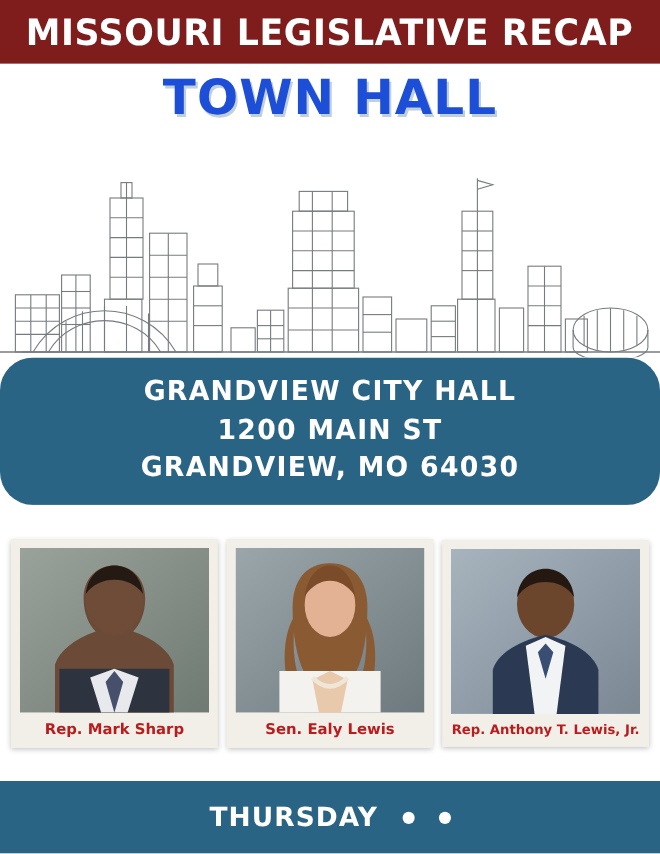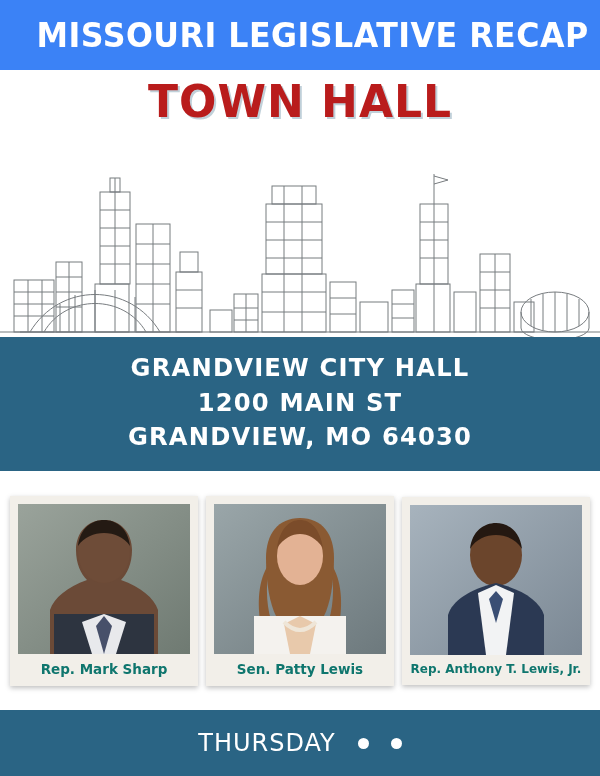--- a/index.html
+++ b/index.html
@@ -12,25 +12,25 @@
   .poster {
     position: relative;
     width: 600px; height: 776px;
     background: #ffffff;
     display: flex;
     flex-direction: column;
   }
 
   
   .header-band {
-    background: #3b82f6;
-    height: 70px;
-    display: flex;
-    align-items: center;
-    justify-content: flex-end;
+    background: #7f1d1d;
+    height: 58px;
+    display: flex;
+    align-items: center;
+    justify-content: center;
   }
   .header-title {
     color: #ffffff;
     font-family: "DejaVu Sans", sans-serif;
     font-weight: 800;
     font-size: 33px;
     letter-spacing: 0.5px;
     text-transform: uppercase;
     transform: scaleX(0.96);
     white-space: nowrap;
@@ -40,21 +40,21 @@
   .subtitle-wrap {
     height: 62px;
     display: flex;
     align-items: center;
     justify-content: center;
     background: #ffffff;
     position: relative;
     z-index: 4;
   }
   .subtitle {
-    color: #b91c1c;
+    color: #1d4ed8;
     font-family: "DejaVu Sans", sans-serif;
     font-weight: 800;
     font-size: 44px;
     letter-spacing: 1px;
     text-transform: uppercase;
     text-shadow: 2px 2px 0 rgba(140,170,185,0.55);
   }
 
   
   .skyline {
@@ -63,20 +63,21 @@
     background: #ffffff;
     overflow: hidden;
   }
   .skyline svg { display: block; width: 600px; height: 205px; }
 
   
   .location-band {
     background: #2a6484;
     padding: 14px 0 16px;
     text-align: center;
+    border-radius: 30px;
   }
   .loc-line {
     color: #ffffff;
     font-family: "DejaVu Sans", sans-serif;
     font-weight: 800;
     font-size: 25px;
     letter-spacing: 1.2px;
     text-transform: uppercase;
     line-height: 1.38;
     transform: scaleX(0.97);
@@ -104,40 +105,40 @@
   .photo {
     width: 172px;
     height: 150px;
     overflow: hidden;
     position: relative;
   }
   .caption {
     font-family: "DejaVu Sans", sans-serif;
     font-weight: 700;
     font-size: 13.5px;
-    color: #0f766e;
+    color: #b91c1c;
     padding: 7px 0 5px;
     text-align: center;
     white-space: nowrap;
   }
   .caption.small { font-size: 12px; }
 
   
   .footer-band {
     background: #2a6484;
     height: 66px;
     display: flex;
     align-items: center;
     justify-content: center;
     gap: 22px;
   }
   .footer-text {
     color: #ffffff;
     font-family: "DejaVu Sans", sans-serif;
-    font-weight: 400;
+    font-weight: 700;
     font-size: 24px;
     letter-spacing: 1px;
     text-transform: uppercase;
   }
   .dot {
     width: 11px; height: 11px;
     border-radius: 50%;
     background: #ffffff;
     display: inline-block;
   }
@@ -299,21 +300,21 @@
           <path d="M86 14 c-22 0 -34 16 -34 40 c0 26 4 46 10 58 l48 0 c6 -12 10 -32 10 -58 c0 -24 -12 -40 -34 -40 z" fill="#8a5a33"></path>
           <ellipse cx="86" cy="52" rx="23" ry="29" fill="#e3b294"></ellipse>
           <path d="M63 44 c3 -20 13 -28 23 -28 c10 0 20 8 23 28 c-7 -10 -15 -14 -23 -14 c-8 0 -16 4 -23 14 z" fill="#7b4c2a"></path>
           <path d="M55 60 c-4 26 -2 46 4 62 l-12 0 c-4 -22 -3 -46 8 -62 z" fill="#8a5a33"></path>
           <path d="M117 60 c4 26 2 46 -4 62 l12 0 c4 -22 3 -46 -8 -62 z" fill="#8a5a33"></path>
           <rect x="40" y="112" width="92" height="38" fill="#f4f2ee"></rect>
           <path d="M86 112 l-16 8 l6 30 l20 0 l6 -30 z" fill="#e8c9ab"></path>
           <path d="M70 118 q16 16 32 0" fill="none" stroke="#efe6d8" stroke-width="4"></path>
         </svg>
       </div>
-      <div class="caption">Sen. Patty Lewis</div>
+      <div class="caption">Sen. Ealy Lewis</div>
     </div>
 
     <div class="card">
       <div class="photo">
         <svg viewBox="0 0 172 150" width="172" height="150">
           <defs>
             <linearGradient id="bg3" x1="0" y1="0" x2="1" y2="1">
               <stop offset="0%" stop-color="#a7b3bd"></stop>
                 <stop offset="100%" stop-color="#7b8894"></stop>
             </linearGradient>

